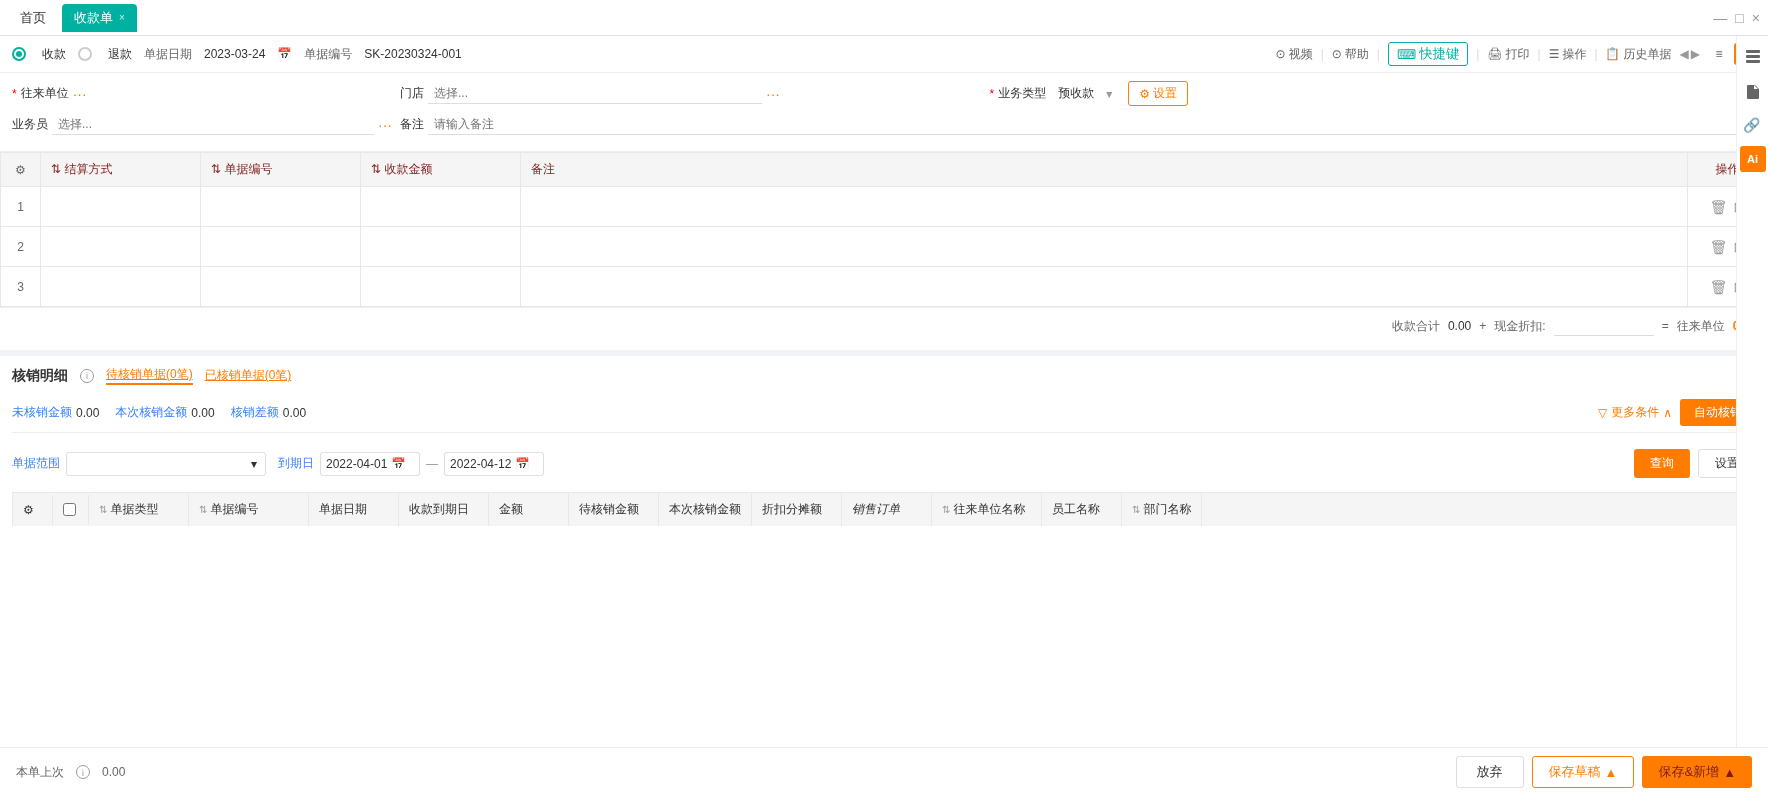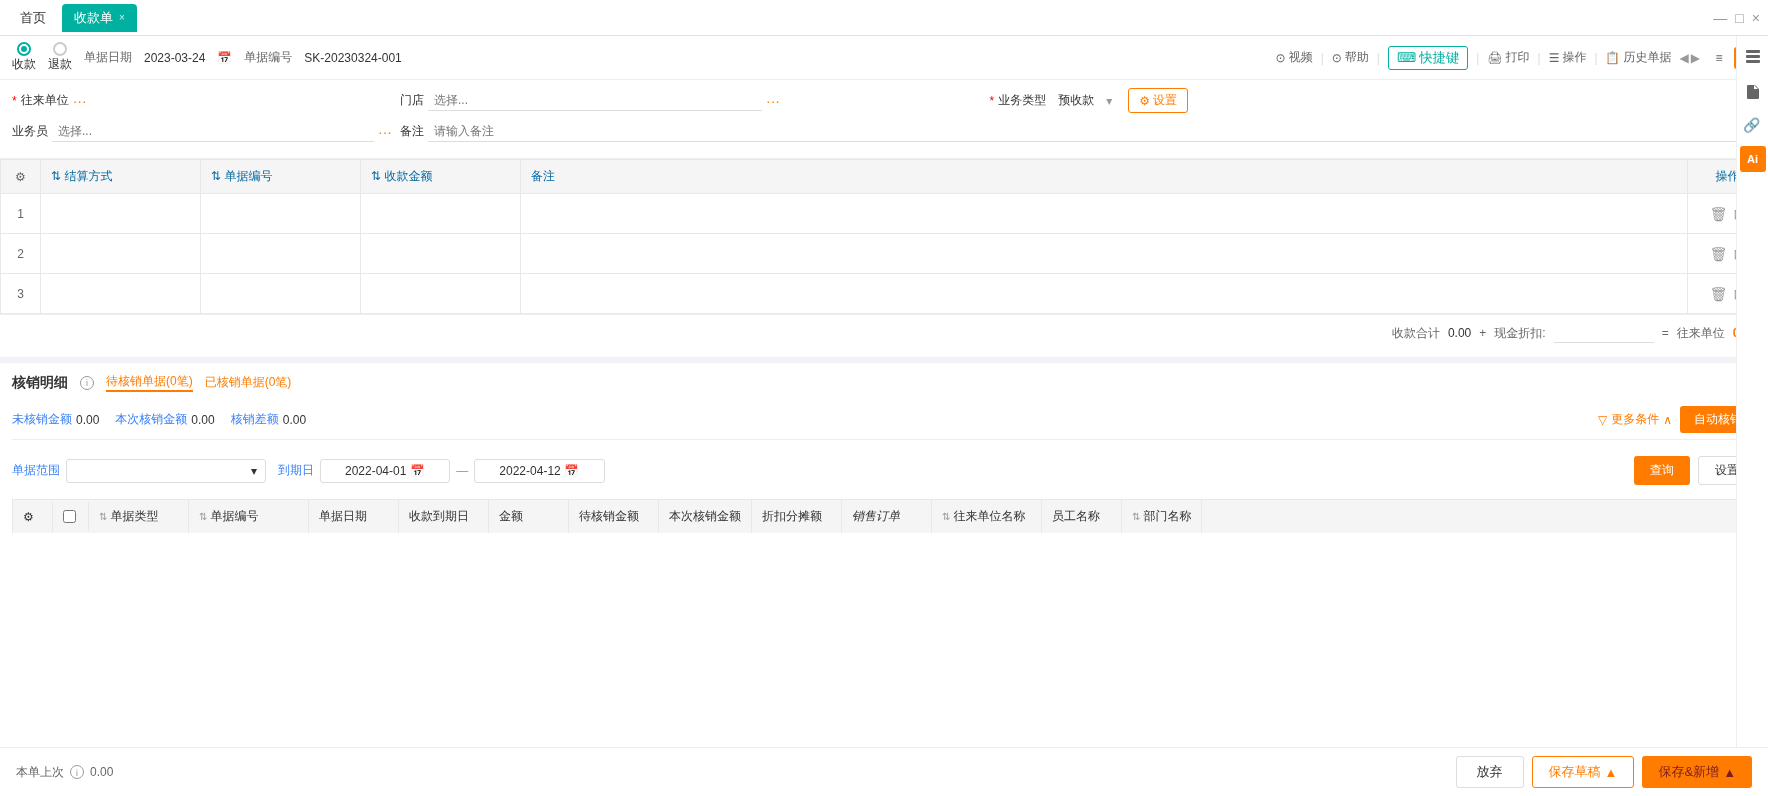--- a/index.html
+++ b/index.html
@@ -21,21 +21,21 @@
 
     
     .main-content { background: #fff; margin: 0; height: calc(796px - 36px); overflow-y: auto; display: flex; flex-direction: column; }
 
     
     .toolbar {
       display: flex; align-items: center; padding: 6px 12px; background: #fff;
       border-bottom: 1px solid #eee; gap: 12px; flex-shrink: 0;
     }
     .radio-group { display: flex; align-items: center; gap: 12px; }
-    .radio-item { display: flex; align-items: center; gap: 0; cursor: pointer; flex-direction: column; }
+    .radio-item { display: flex; align-items: center; gap: 16px; cursor: pointer; }
     .radio-dot { width: 14px; height: 14px; border-radius: 50%; border: 2px solid #00b0a0; display: flex; align-items: center; justify-content: center; }
     .radio-dot.active::after { content: ''; width: 6px; height: 6px; border-radius: 50%; background: #00b0a0; }
     .radio-dot.inactive { border-color: #ccc; }
     .field-label { color: #666; }
     .field-value { color: #333; font-weight: 500; }
     .calendar-icon { color: #00b0a0; cursor: pointer; }
     .toolbar-right { margin-left: auto; display: flex; align-items: center; gap: 8px; color: #666; }
     .toolbar-btn { display: flex; align-items: center; gap: 3px; cursor: pointer; color: #666; font-size: 12px; }
     .btn-keyboard { background: #fff; border: 1px solid #00b0a0; color: #00b0a0; padding: 2px 8px; border-radius: 3px; cursor: pointer; display: flex; align-items: center; gap: 3px; }
     .nav-arrows { display: flex; gap: 2px; color: #999; }
@@ -53,69 +53,69 @@
     .more-btn { color: #ff7c00; cursor: pointer; font-size: 14px; }
     .select-val { color: #333; }
     .dropdown-arrow { color: #999; cursor: pointer; }
     .settings-btn { background: #fff; border: 1px solid #ff7c00; color: #ff7c00; padding: 3px 10px; border-radius: 3px; cursor: pointer; display: flex; align-items: center; gap: 3px; font-size: 12px; }
 
     
     .table-section { flex-shrink: 0; background: #fff; }
     .table-wrapper { overflow-x: auto; }
     table { width: 100%; border-collapse: collapse; font-size: 12px; }
     thead tr { background: #f5f5f5; }
-    th { padding: 8px 10px; text-align: left; border: 1px solid #e8e8e8; font-weight: 500; color: #0369a1; white-space: nowrap; }
+    th { padding: 8px 10px; text-align: left; border: 1px solid #e8e8e8; font-weight: 500; color: #7f1d1d; white-space: nowrap; }
     td { padding: 6px 10px; border: 1px solid #e8e8e8; color: #333; height: 40px; }
     .col-num { width: 40px; text-align: center; color: #666; }
     .col-action { width: 80px; text-align: center; }
     .action-btns { display: flex; gap: 6px; justify-content: center; align-items: center; }
     .action-icon { color: #999; cursor: pointer; font-size: 14px; }
 
     
     .summary-row { display: flex; align-items: center; justify-content: flex-end; padding: 8px 12px; gap: 8px; background: #fff; border-top: 1px solid #eee; font-size: 12px; flex-shrink: 0; }
     .summary-label { color: #666; }
     .summary-value { color: #333; }
     .summary-orange { color: #ff7c00; font-weight: 600; }
     .summary-input { border: none; border-bottom: 1px solid #ddd; width: 100px; padding: 2px 4px; outline: none; }
 
     
     .verify-section { background: #fff; margin-top: 6px; padding: 10px 12px; flex-shrink: 0; border-top: 6px solid #f0f2f5; }
     .verify-header { display: flex; align-items: center; gap: 12px; margin-bottom: 8px; }
     .verify-title { font-size: 14px; font-weight: 600; color: #333; }
-    .verify-tab { color: #ff7c00; cursor: pointer; font-size: 12px; }
+    .verify-tab { color: #ff7c00; cursor: pointer; font-size: 12px; text-decoration: underline; }
     .verify-tab.active { border-bottom: 2px solid #ff7c00; }
     .info-icon { width: 14px; height: 14px; border-radius: 50%; border: 1px solid #999; display: inline-flex; align-items: center; justify-content: center; font-size: 9px; color: #999; cursor: pointer; }
 
     
     .stats-row { display: flex; align-items: center; gap: 16px; padding: 6px 0; border-bottom: 1px solid #eee; margin-bottom: 8px; }
     .stat-item { display: flex; align-items: center; gap: 4px; font-size: 12px; }
     .stat-label { color: #3b82f6; }
     .stat-value { color: #333; }
     .stats-right { margin-left: auto; display: flex; align-items: center; gap: 8px; }
     .filter-btn { display: flex; align-items: center; gap: 4px; color: #ff7c00; cursor: pointer; font-size: 12px; }
     .auto-btn { background: #ff7c00; color: #fff; border: none; padding: 5px 14px; border-radius: 3px; cursor: pointer; font-size: 12px; }
 
     
     .filter-row { display: flex; align-items: center; gap: 12px; padding: 8px 0; margin-bottom: 6px; }
     .filter-field { display: flex; align-items: center; gap: 6px; }
     .filter-select { border: 1px solid #ddd; padding: 4px 8px; border-radius: 3px; min-width: 180px; display: flex; align-items: center; justify-content: space-between; cursor: pointer; }
-    .filter-date { border: 1px solid #ddd; padding: 4px 24px; border-radius: 3px; min-width: 100px; display: flex; align-items: center; gap: 4px; cursor: pointer; }
+    .filter-date { border: 1px solid #ddd; padding: 4px 5px; border-radius: 3px; min-width: 100px; display: flex; align-items: center; gap: 4px; cursor: pointer; }
     .date-sep { color: #999; }
     .filter-right { margin-left: auto; display: flex; gap: 8px; }
     .query-btn { background: #ff7c00; color: #fff; border: none; padding: 5px 16px; border-radius: 3px; cursor: pointer; font-size: 12px; }
     .set-btn { background: #fff; border: 1px solid #ddd; padding: 5px 16px; border-radius: 3px; cursor: pointer; font-size: 12px; color: #333; }
 
     
     .bottom-table-header { display: flex; align-items: center; background: #f5f5f5; border: 1px solid #e8e8e8; border-bottom: none; }
     .bottom-th { padding: 8px 10px; font-weight: 500; color: #333; font-size: 12px; white-space: nowrap; border-right: 1px solid #e8e8e8; flex-shrink: 0; display: flex; align-items: center; gap: 3px; }
     .sort-icon { color: #999; font-size: 10px; }
 
     
     .bottom-bar { position: fixed; bottom: 0; left: 0; right: 0; background: #fff; border-top: 1px solid #eee; padding: 8px 16px; display: flex; align-items: center; justify-content: space-between; z-index: 10; }
-    .bottom-info { display: flex; align-items: center; gap: 6px; font-size: 12px; color: #666; }
+    .bottom-info { display: flex; align-items: center; gap: 12px; font-size: 12px; color: #666; }
     .bottom-btns { display: flex; gap: 8px; }
     .btn-discard { background: #fff; border: 1px solid #ddd; padding: 6px 20px; border-radius: 3px; cursor: pointer; font-size: 13px; color: #333; }
     .btn-save-draft { background: #fff; border: 1px solid #ff7c00; color: #ff7c00; padding: 6px 16px; border-radius: 3px; cursor: pointer; font-size: 13px; display: flex; align-items: center; gap: 4px; }
     .btn-save-new { background: #ff7c00; color: #7f1d1d; border: none; padding: 6px 16px; border-radius: 3px; cursor: pointer; font-size: 13px; display: flex; align-items: center; gap: 4px; }
 
     
     .right-sidebar { position: fixed; right: 0; top: 36px; width: 32px; background: #fff; border-left: 1px solid #eee; display: flex; flex-direction: column; align-items: center; padding: 8px 0; gap: 8px; z-index: 5; height: calc(796px - 36px); }
     .sidebar-icon { width: 26px; height: 26px; display: flex; align-items: center; justify-content: center; cursor: pointer; color: #666; font-size: 14px; border-radius: 3px; }
     .sidebar-icon.active { background: #ff7c00; color: #fff; }
 

